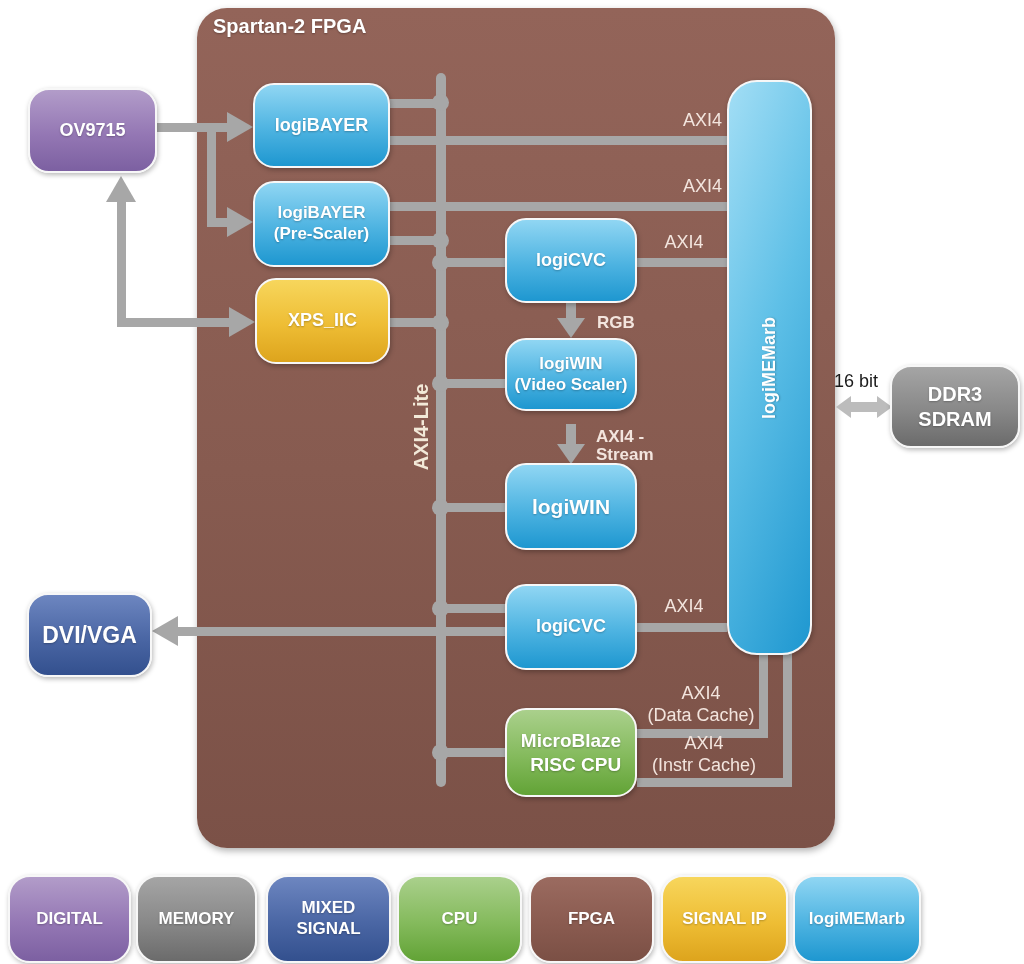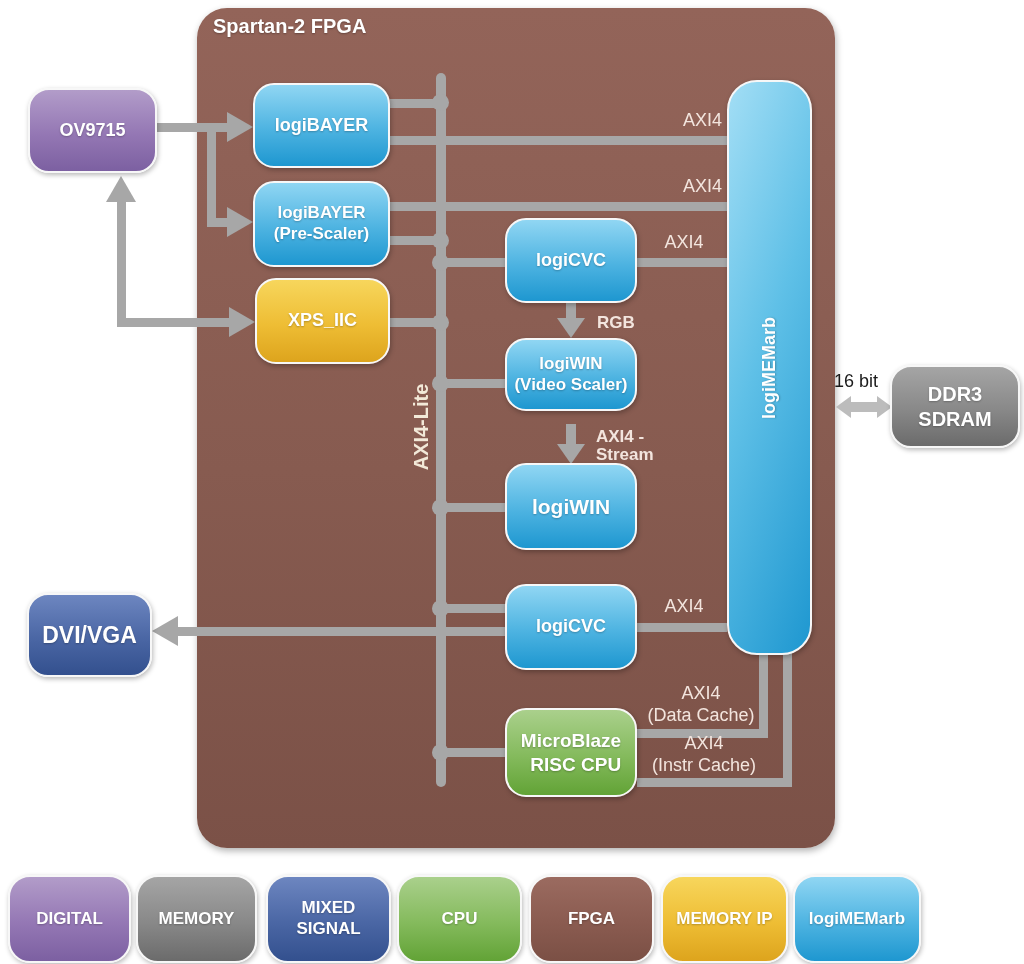--- a/index.html
+++ b/index.html
@@ -138,16 +138,16 @@
 (Instr Cache)</div>
   <div class="vlabel" style="left:341px;top:415px;width:160px;height:24px;">AXI4-Lite</div>
   <div class="black-label" style="left:834px;top:371px;">16 bit</div>
 
   <div class="blk c-purple legend-blk" style="left:8px;top:875px;width:123px;height:88px;">DIGITAL</div>
   <div class="blk c-gray legend-blk" style="left:136px;top:875px;width:121px;height:88px;">MEMORY</div>
   <div class="blk c-navy legend-blk" style="left:266px;top:875px;width:125px;height:88px;">MIXED
 SIGNAL</div>
   <div class="blk c-green legend-blk" style="left:397px;top:875px;width:125px;height:88px;">CPU</div>
   <div class="blk c-brown legend-blk" style="left:529px;top:875px;width:125px;height:88px;">FPGA</div>
-  <div class="blk c-yellow legend-blk" style="left:661px;top:875px;width:127px;height:88px;">MEMORY IP</div>
+  <div class="blk c-yellow legend-blk" style="left:661px;top:875px;width:127px;height:88px;">SIGNAL IP</div>
   <div class="blk c-blue legend-blk" style="left:793px;top:875px;width:128px;height:88px;">logiMEMarb</div>
 
 </div>
 
 </body></html>

